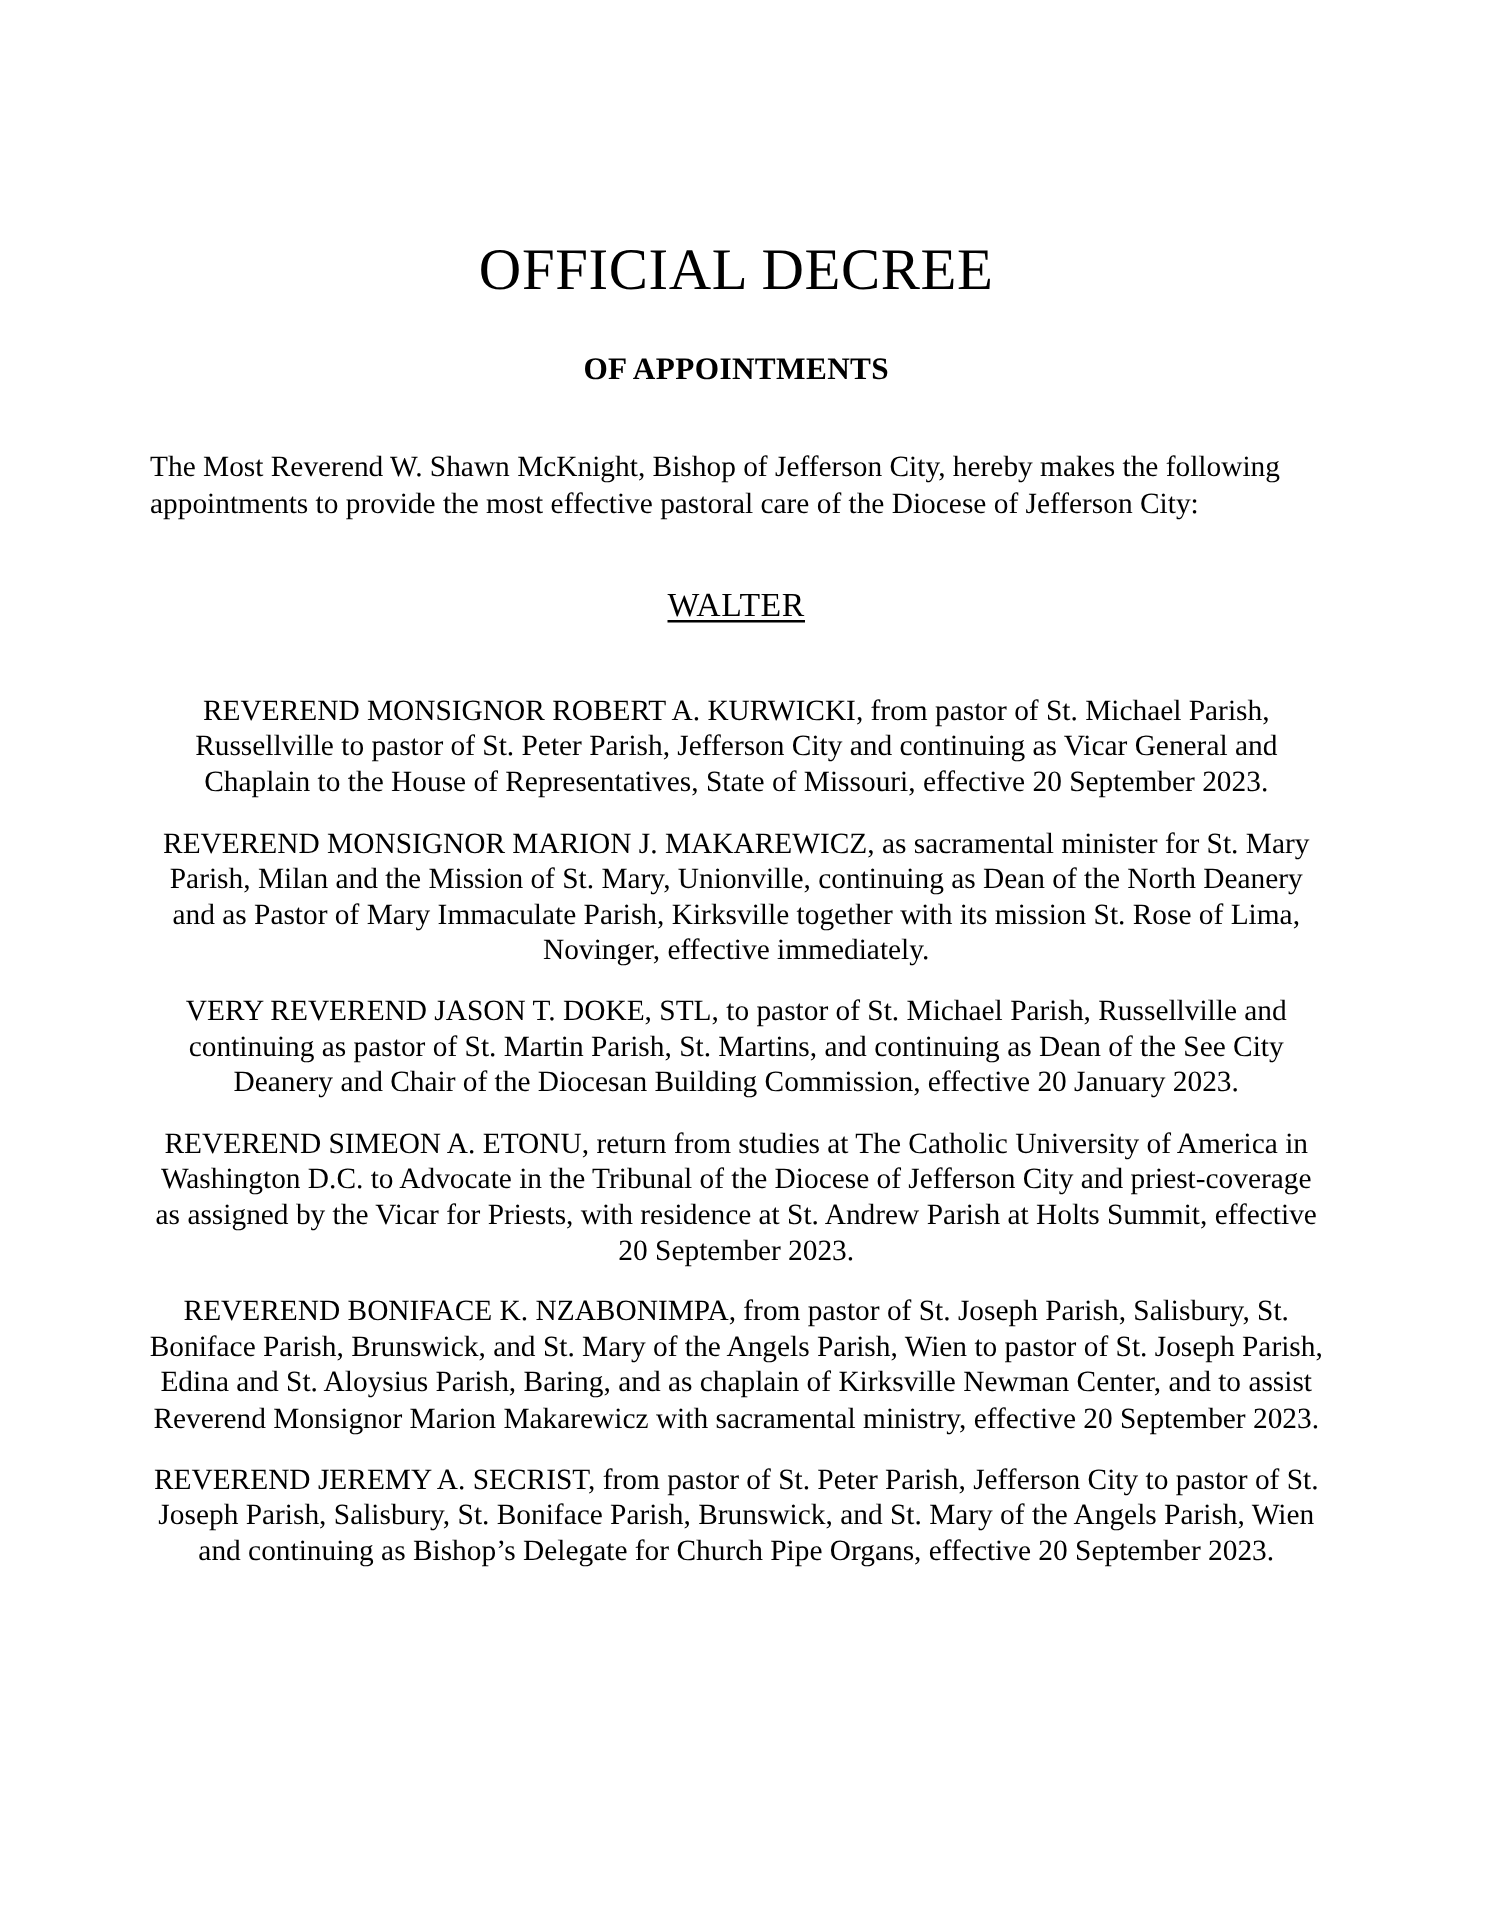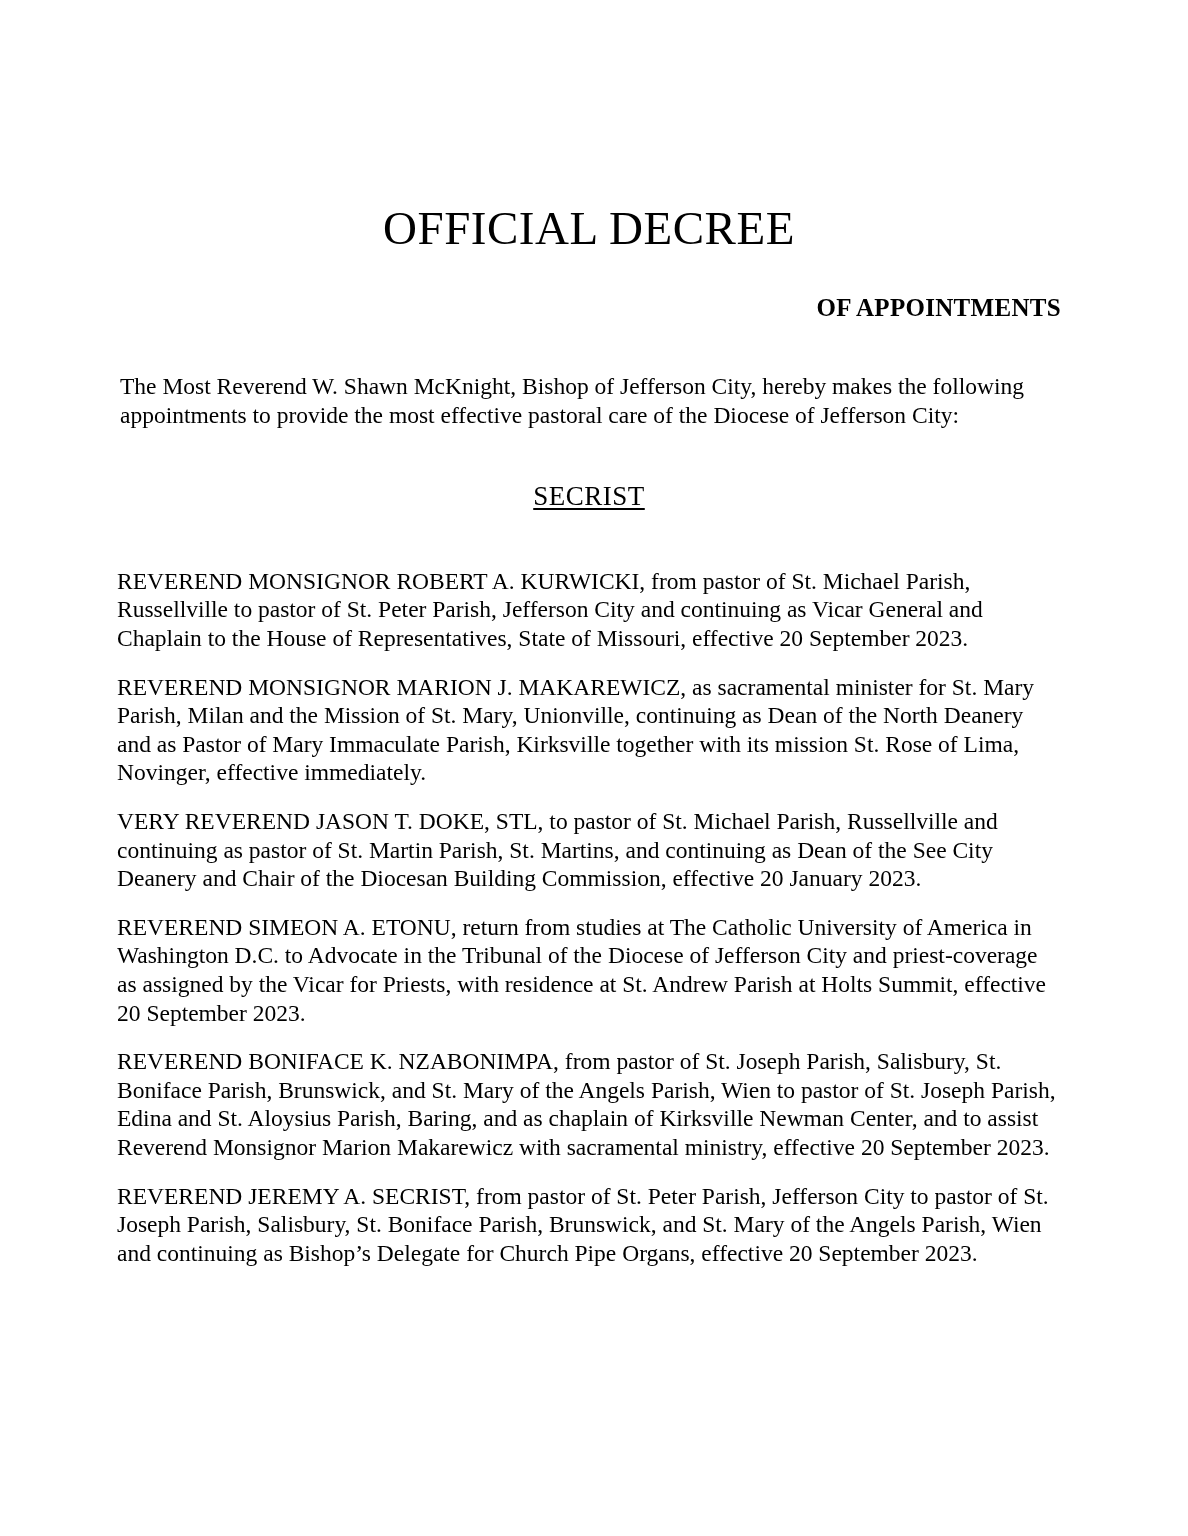--- a/index.html
+++ b/index.html
@@ -21,37 +21,37 @@
     position: relative;
     width: 1188px;
     height: 1536px;
     background: #ffffff;
     box-sizing: border-box;
   }
 
   .content {
     position: absolute;
     left: 117px;
-    top: 12px;
+    top: 0;
     width: 944px;
   }
 
   
   .doc-title {
     text-align: center;
     font-size: 47px;
     font-weight: 400;
     letter-spacing: 0.5px;
     line-height: 1.05;
     margin: 0;
     padding-top: 192px;
   }
 
   .doc-subtitle {
-    text-align: right;
+    text-align: center;
     font-size: 25px;
     font-weight: 700;
     letter-spacing: 0.3px;
     line-height: 1.1;
     margin: 0;
     padding-top: 41px;
   }
 
   
   .intro {
@@ -82,41 +82,41 @@
     list-style: none;
     margin: 0;
     padding: 0;
     padding-top: 55px;
   }
 
   .appointment {
     font-size: 23.5px;
     line-height: 28.6px;
     margin: 0 0 20px 0;
-    text-align: left;
+    text-align: center;
     hyphens: none;
   }
   .appointment:last-child {
     margin-bottom: 0;
   }
 </style>
 </head>
 <body>
 
 <div class="page">
   <div class="content">
 
     <h1 class="doc-title">OFFICIAL DECREE</h1>
 
     <h2 class="doc-subtitle">OF APPOINTMENTS</h2>
 
     <p class="intro">The Most Reverend W. Shawn McKnight, Bishop of Jefferson City, hereby makes the following appointments to provide the most effective pastoral care of the Diocese of Jefferson City:</p>
 
     <h3 class="section-heading">
-      <span class="underlined">SECRIST</span>
+      <span class="underlined">WALTER</span>
     </h3>
 
     <ul class="appointments">
       <li class="appointment">REVEREND MONSIGNOR ROBERT A. KURWICKI, from pastor of St. Michael Parish, Russellville to pastor of St. Peter Parish, Jefferson City and continuing as Vicar General and Chaplain to the House of Representatives, State of Missouri, effective 20 September 2023.</li>
       <li class="appointment">REVEREND MONSIGNOR MARION J. MAKAREWICZ, as sacramental minister for St. Mary Parish, Milan and the Mission of St. Mary, Unionville, continuing as Dean of the North Deanery and as Pastor of Mary Immaculate Parish, Kirksville together with its mission St. Rose of Lima, Novinger, effective immediately.</li>
       <li class="appointment">VERY REVEREND JASON T. DOKE, STL, to pastor of St. Michael Parish, Russellville and continuing as pastor of St. Martin Parish, St. Martins, and continuing as Dean of the See City Deanery and Chair of the Diocesan Building Commission, effective 20 January 2023.</li>
       <li class="appointment">REVEREND SIMEON A. ETONU, return from studies at The Catholic University of America in Washington D.C. to Advocate in the Tribunal of the Diocese of Jefferson City and priest-coverage as assigned by the Vicar for Priests, with residence at St. Andrew Parish at Holts Summit, effective 20 September 2023.</li>
       <li class="appointment">REVEREND BONIFACE K. NZABONIMPA, from pastor of St. Joseph Parish, Salisbury, St. Boniface Parish, Brunswick, and St. Mary of the Angels Parish, Wien to pastor of St. Joseph Parish, Edina and St. Aloysius Parish, Baring, and as chaplain of Kirksville Newman Center, and to assist Reverend Monsignor Marion Makarewicz with sacramental ministry, effective 20 September 2023.</li>
       <li class="appointment">REVEREND JEREMY A. SECRIST, from pastor of St. Peter Parish, Jefferson City to pastor of St. Joseph Parish, Salisbury, St. Boniface Parish, Brunswick, and St. Mary of the Angels Parish, Wien and continuing as Bishop’s Delegate for Church Pipe Organs, effective 20 September 2023.</li>
     </ul>

